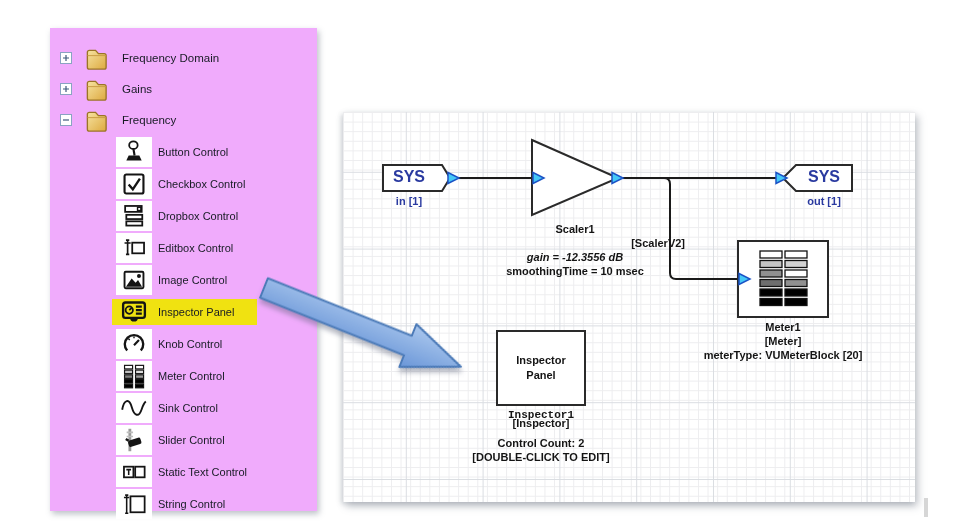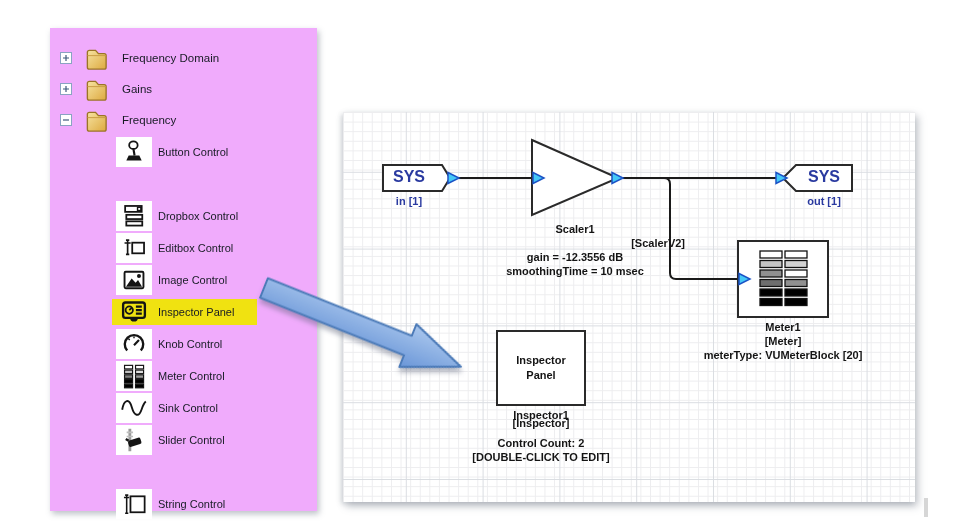--- a/index.html
+++ b/index.html
@@ -117,20 +117,29 @@
       <span class="icon-cell">
         <svg class="cicon" viewBox="0 0 22 22">
             <ellipse cx="10.5" cy="5.2" rx="3.6" ry="3.2" fill="#fff" stroke="#141414" stroke-width="1.5"></ellipse>
             <path d="M10.5,8.4 L11.5,14" stroke="#141414" stroke-width="1.8"></path>
             <path d="M6.5,14 h9 l2,4.2 h-13 Z" fill="#141414"></path>
           </svg>
       </span>
       <span class="clabel-tree">Button Control</span>
     </div>
 
+    <div class="trow" style="top:141px">
+      <span class="icon-cell">
+        <svg class="cicon" viewBox="0 0 22 22">
+            <rect x="3" y="3" width="16" height="16" rx="1.5" fill="#fff" stroke="#141414" stroke-width="1.8"></rect>
+            <path d="M6.5,11.5 L10,15.5 L16,6.5" fill="none" stroke="#141414" stroke-width="2"></path>
+          </svg>
+      </span>
+      <span class="clabel-tree">Checkbox Control</span>
+    </div>
 
     <div class="trow" style="top:173px">
       <span class="icon-cell">
         <svg class="cicon" viewBox="0 0 22 22">
             <rect x="3.5" y="2.5" width="14" height="5" fill="#fff" stroke="#141414" stroke-width="1.5"></rect>
             <rect x="14" y="3.6" width="2.8" height="2.8" fill="#fff" stroke="#141414" stroke-width="1.2"></rect>
             <rect x="4.5" y="10" width="13.5" height="3.6" fill="#fff" stroke="#141414" stroke-width="1.5"></rect>
             <rect x="4.5" y="15.5" width="13.5" height="3.6" fill="#fff" stroke="#141414" stroke-width="1.5"></rect>
           </svg>
       </span>
@@ -217,20 +226,30 @@
             <path d="M4.8,4.5 H10.2 M4.8,8 H10.2" stroke="#bdbdbd" stroke-width="1.4"></path>
             <g transform="rotate(-18 12 12.5)">
               <rect x="6" y="10" width="11" height="5.6" rx="1.6" fill="#141414"></rect>
               <path d="M7,10 l-1.8,-2.2" stroke="#141414" stroke-width="2"></path>
             </g>
           </svg>
       </span>
       <span class="clabel-tree">Slider Control</span>
     </div>
 
+    <div class="trow" style="top:429px">
+      <span class="icon-cell">
+        <svg class="cicon" viewBox="0 0 22 22">
+            <rect x="2.5" y="6.5" width="8" height="9" fill="#fff" stroke="#141414" stroke-width="1.5"></rect>
+            <path d="M4.5,9 H8.5 M6.5,9 V13.5" stroke="#141414" stroke-width="1.3" fill="none"></path>
+            <rect x="12" y="6.5" width="8" height="9" fill="#fff" stroke="#141414" stroke-width="1.5"></rect>
+          </svg>
+      </span>
+      <span class="clabel-tree">Static Text Control</span>
+    </div>
 
     <div class="trow" style="top:461px">
       <span class="icon-cell">
         <svg class="cicon" viewBox="0 0 22 22">
             <path d="M2.5,5.5 H7 M4.8,5.5 V17 M3.5,3.5 H6.2 M4.8,3.5 V18.8 M3.5,18.8 H6.2" stroke="#141414" stroke-width="1.3" fill="none"></path>
             <rect x="8" y="4.5" width="12" height="13.5" fill="#fff" stroke="#141414" stroke-width="1.5"></rect>
           </svg>
       </span>
       <span class="clabel-tree">String Control</span>
     </div>
@@ -272,35 +291,35 @@
       <polygon points="269,60.5 280,66 269,71.5" fill="#44c8f7" stroke="#1c53c6" stroke-width="1.5"></polygon>
       <polygon points="433,60.5 444,66 433,71.5" fill="#44c8f7" stroke="#1c53c6" stroke-width="1.5"></polygon>
       <polygon points="396,161.5 407,167 396,172.5" fill="#44c8f7" stroke="#1c53c6" stroke-width="1.5"></polygon>
     </svg>
 
     <div class="clabel navy big" style="left:30px;top:58px;width:72px;">SYS</div>
     <div class="clabel navy" style="left:30px;top:82px;width:72px;">in [1]</div>
 
     <div class="clabel" style="left:122px;top:110px;width:220px;">Scaler1</div>
     <div class="clabel" style="left:122px;top:124px;width:220px;text-align:right;">[ScalerV2]</div>
-    <div class="clabel" style="left:122px;top:138px;width:220px;">gain = -12.3556 dB</div>
+    <div class="clabel" style="left:122px;top:138px;width:220px;font-style:italic;">gain = -12.3556 dB</div>
     <div class="clabel" style="left:122px;top:152px;width:220px;">smoothingTime = 10 msec</div>
 
     <div class="clabel navy big" style="left:445px;top:58px;width:72px;">SYS</div>
     <div class="clabel navy" style="left:445px;top:82px;width:72px;">out [1]</div>
 
     <div class="clabel" style="left:320px;top:208px;width:240px;">Meter1</div>
     <div class="clabel" style="left:320px;top:222px;width:240px;">[Meter]</div>
     <div class="clabel" style="left:320px;top:236px;width:240px;">meterType: VUMeterBlock [20]</div>
 
     <div class="inspector-box-text">
       <div>Inspector</div>
       <div>Panel</div>
     </div>
-    <div class="clabel" style="left:88px;top:296px;width:220px;">Inspector1</div>
+    <div class="clabel" style="left:88px;top:296px;width:220px;font-family:Liberation Mono, monospace;">Inspector1</div>
     <div class="clabel" style="left:88px;top:304px;width:220px;">[Inspector]</div>
     <div class="clabel" style="left:88px;top:324px;width:220px;">Control Count: 2</div>
     <div class="clabel" style="left:88px;top:338px;width:220px;">[DOUBLE-CLICK TO EDIT]</div>
   </div>
 
   <svg class="arrow-overlay" viewBox="0 0 260 150">
     <g transform="translate(24,38) rotate(21.8)">
       <polygon points="0,-10.5 155,-10.5 155,-23 212,0 155,23 155,10.5 0,10.5" fill="url(#ag)" stroke="#4b7ab8" stroke-width="2" stroke-linejoin="round" filter="url(#ash)"></polygon>
     </g>
   </svg>

